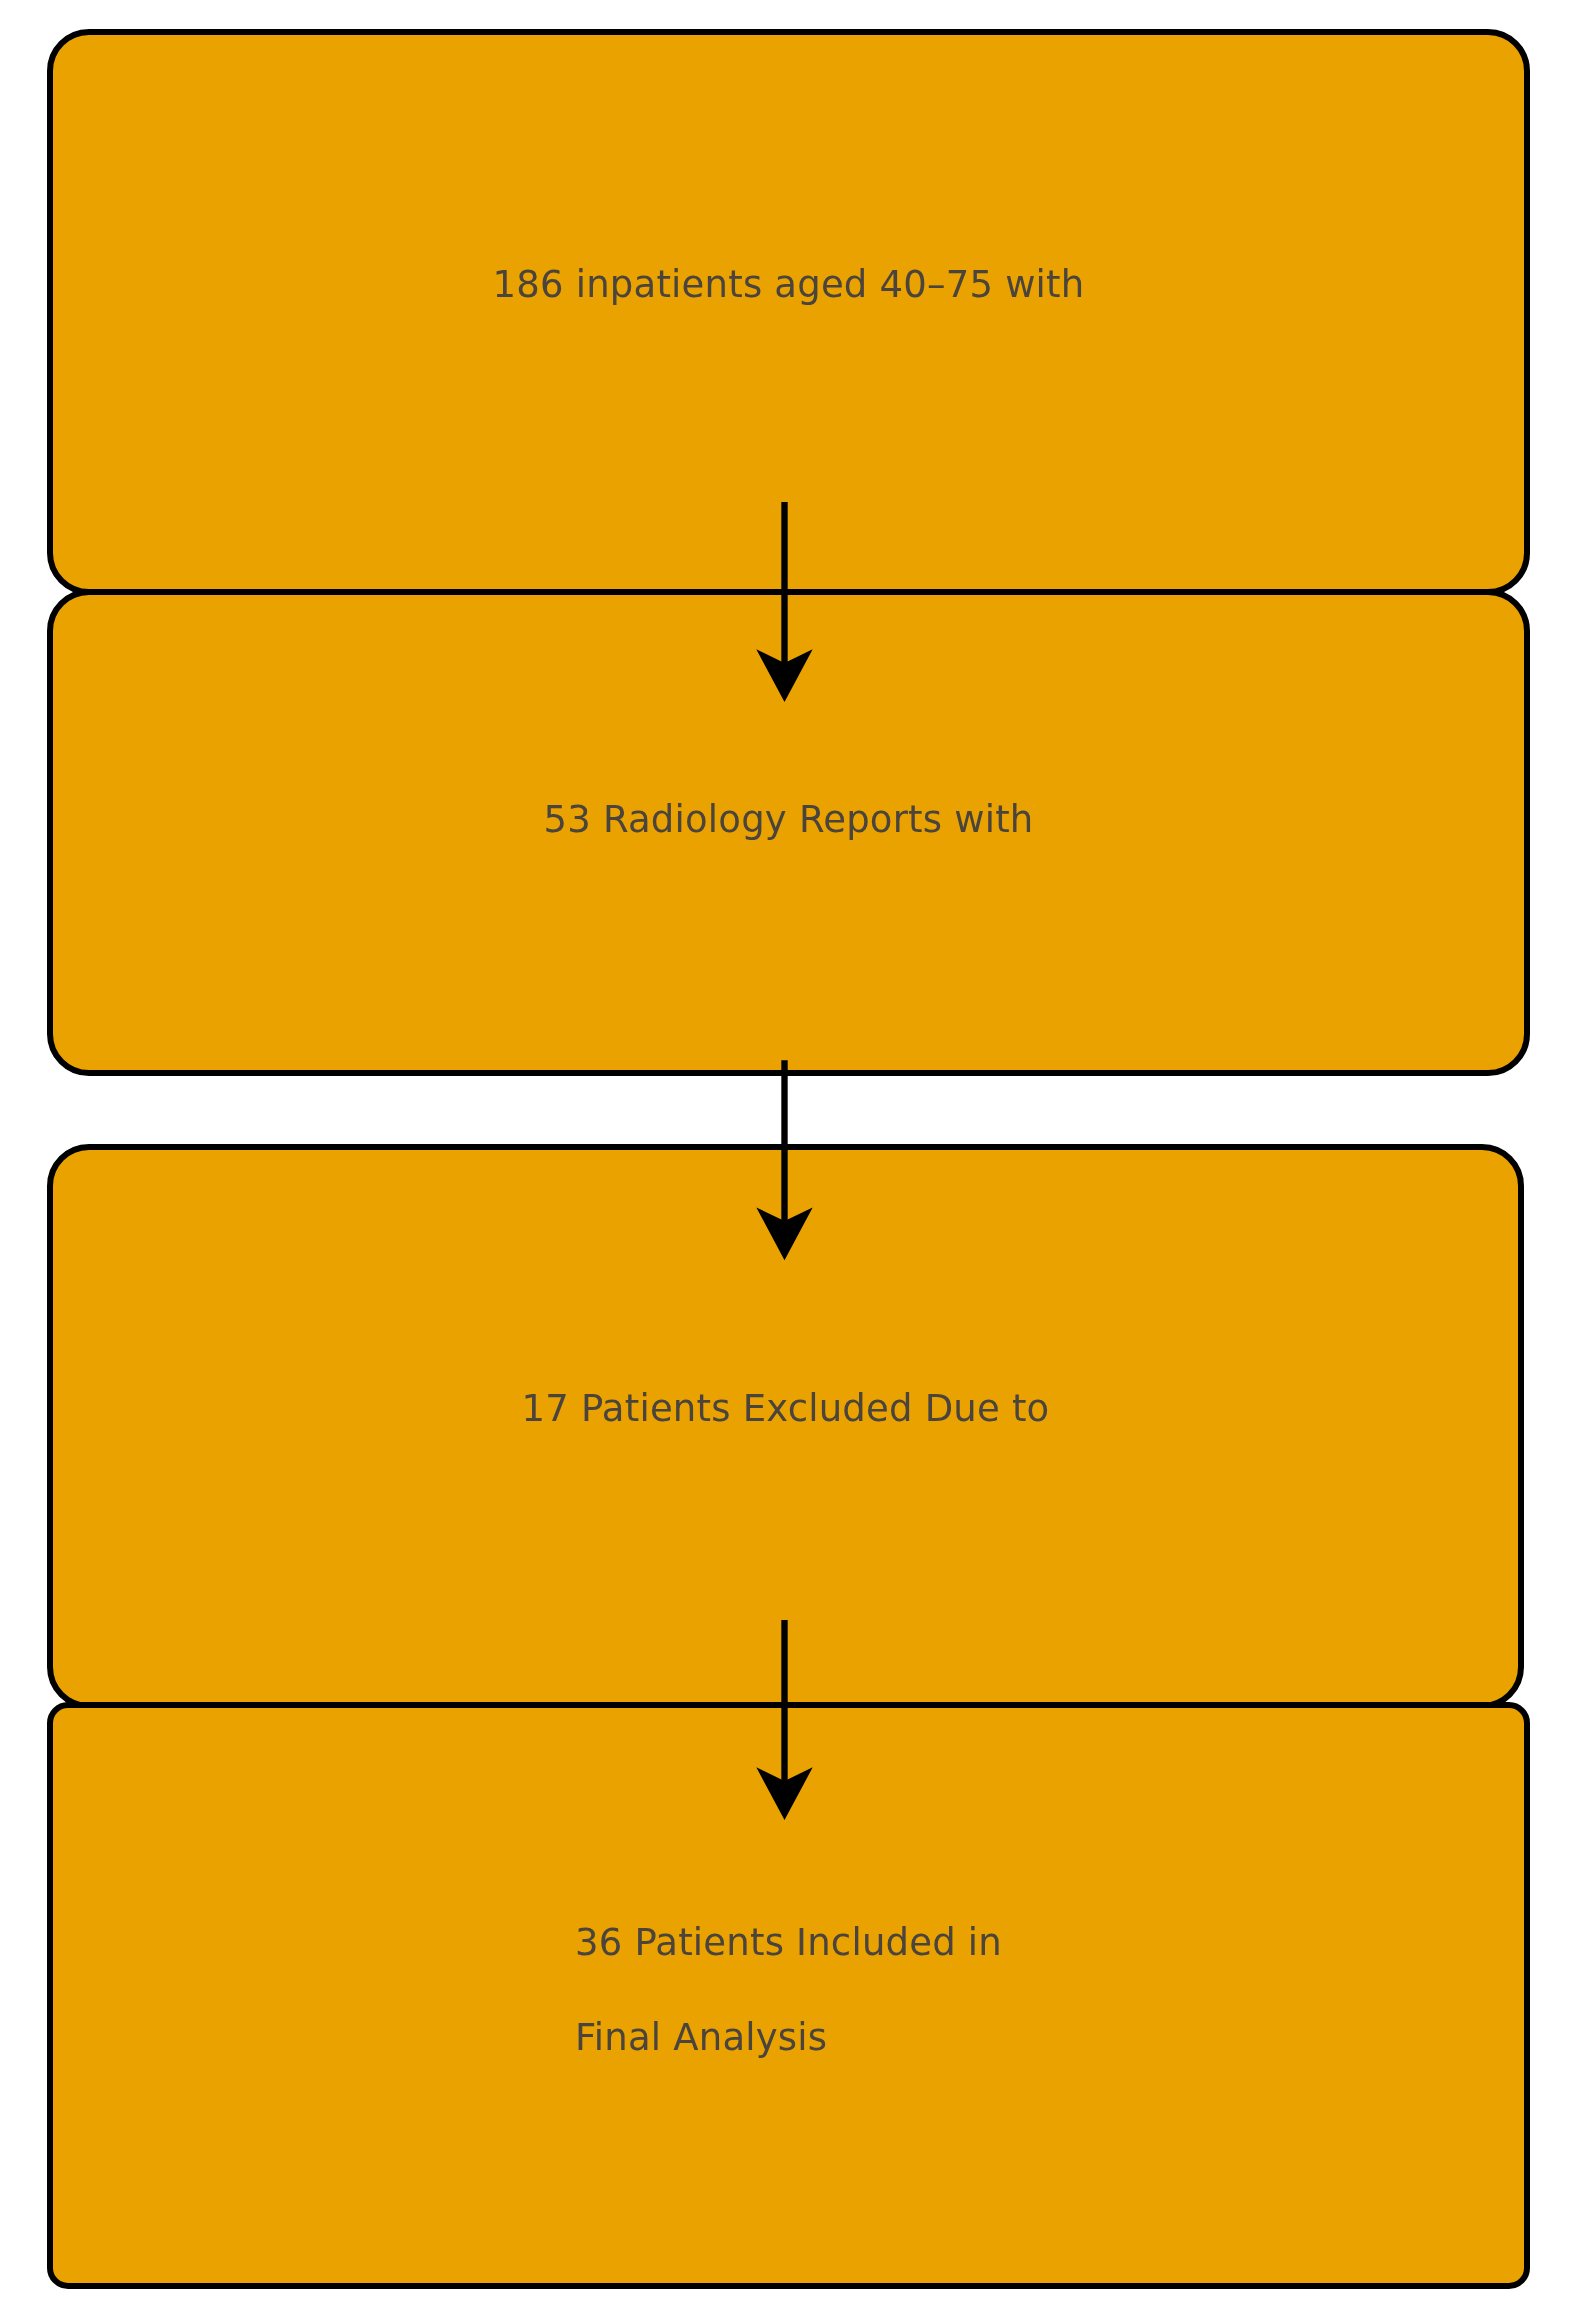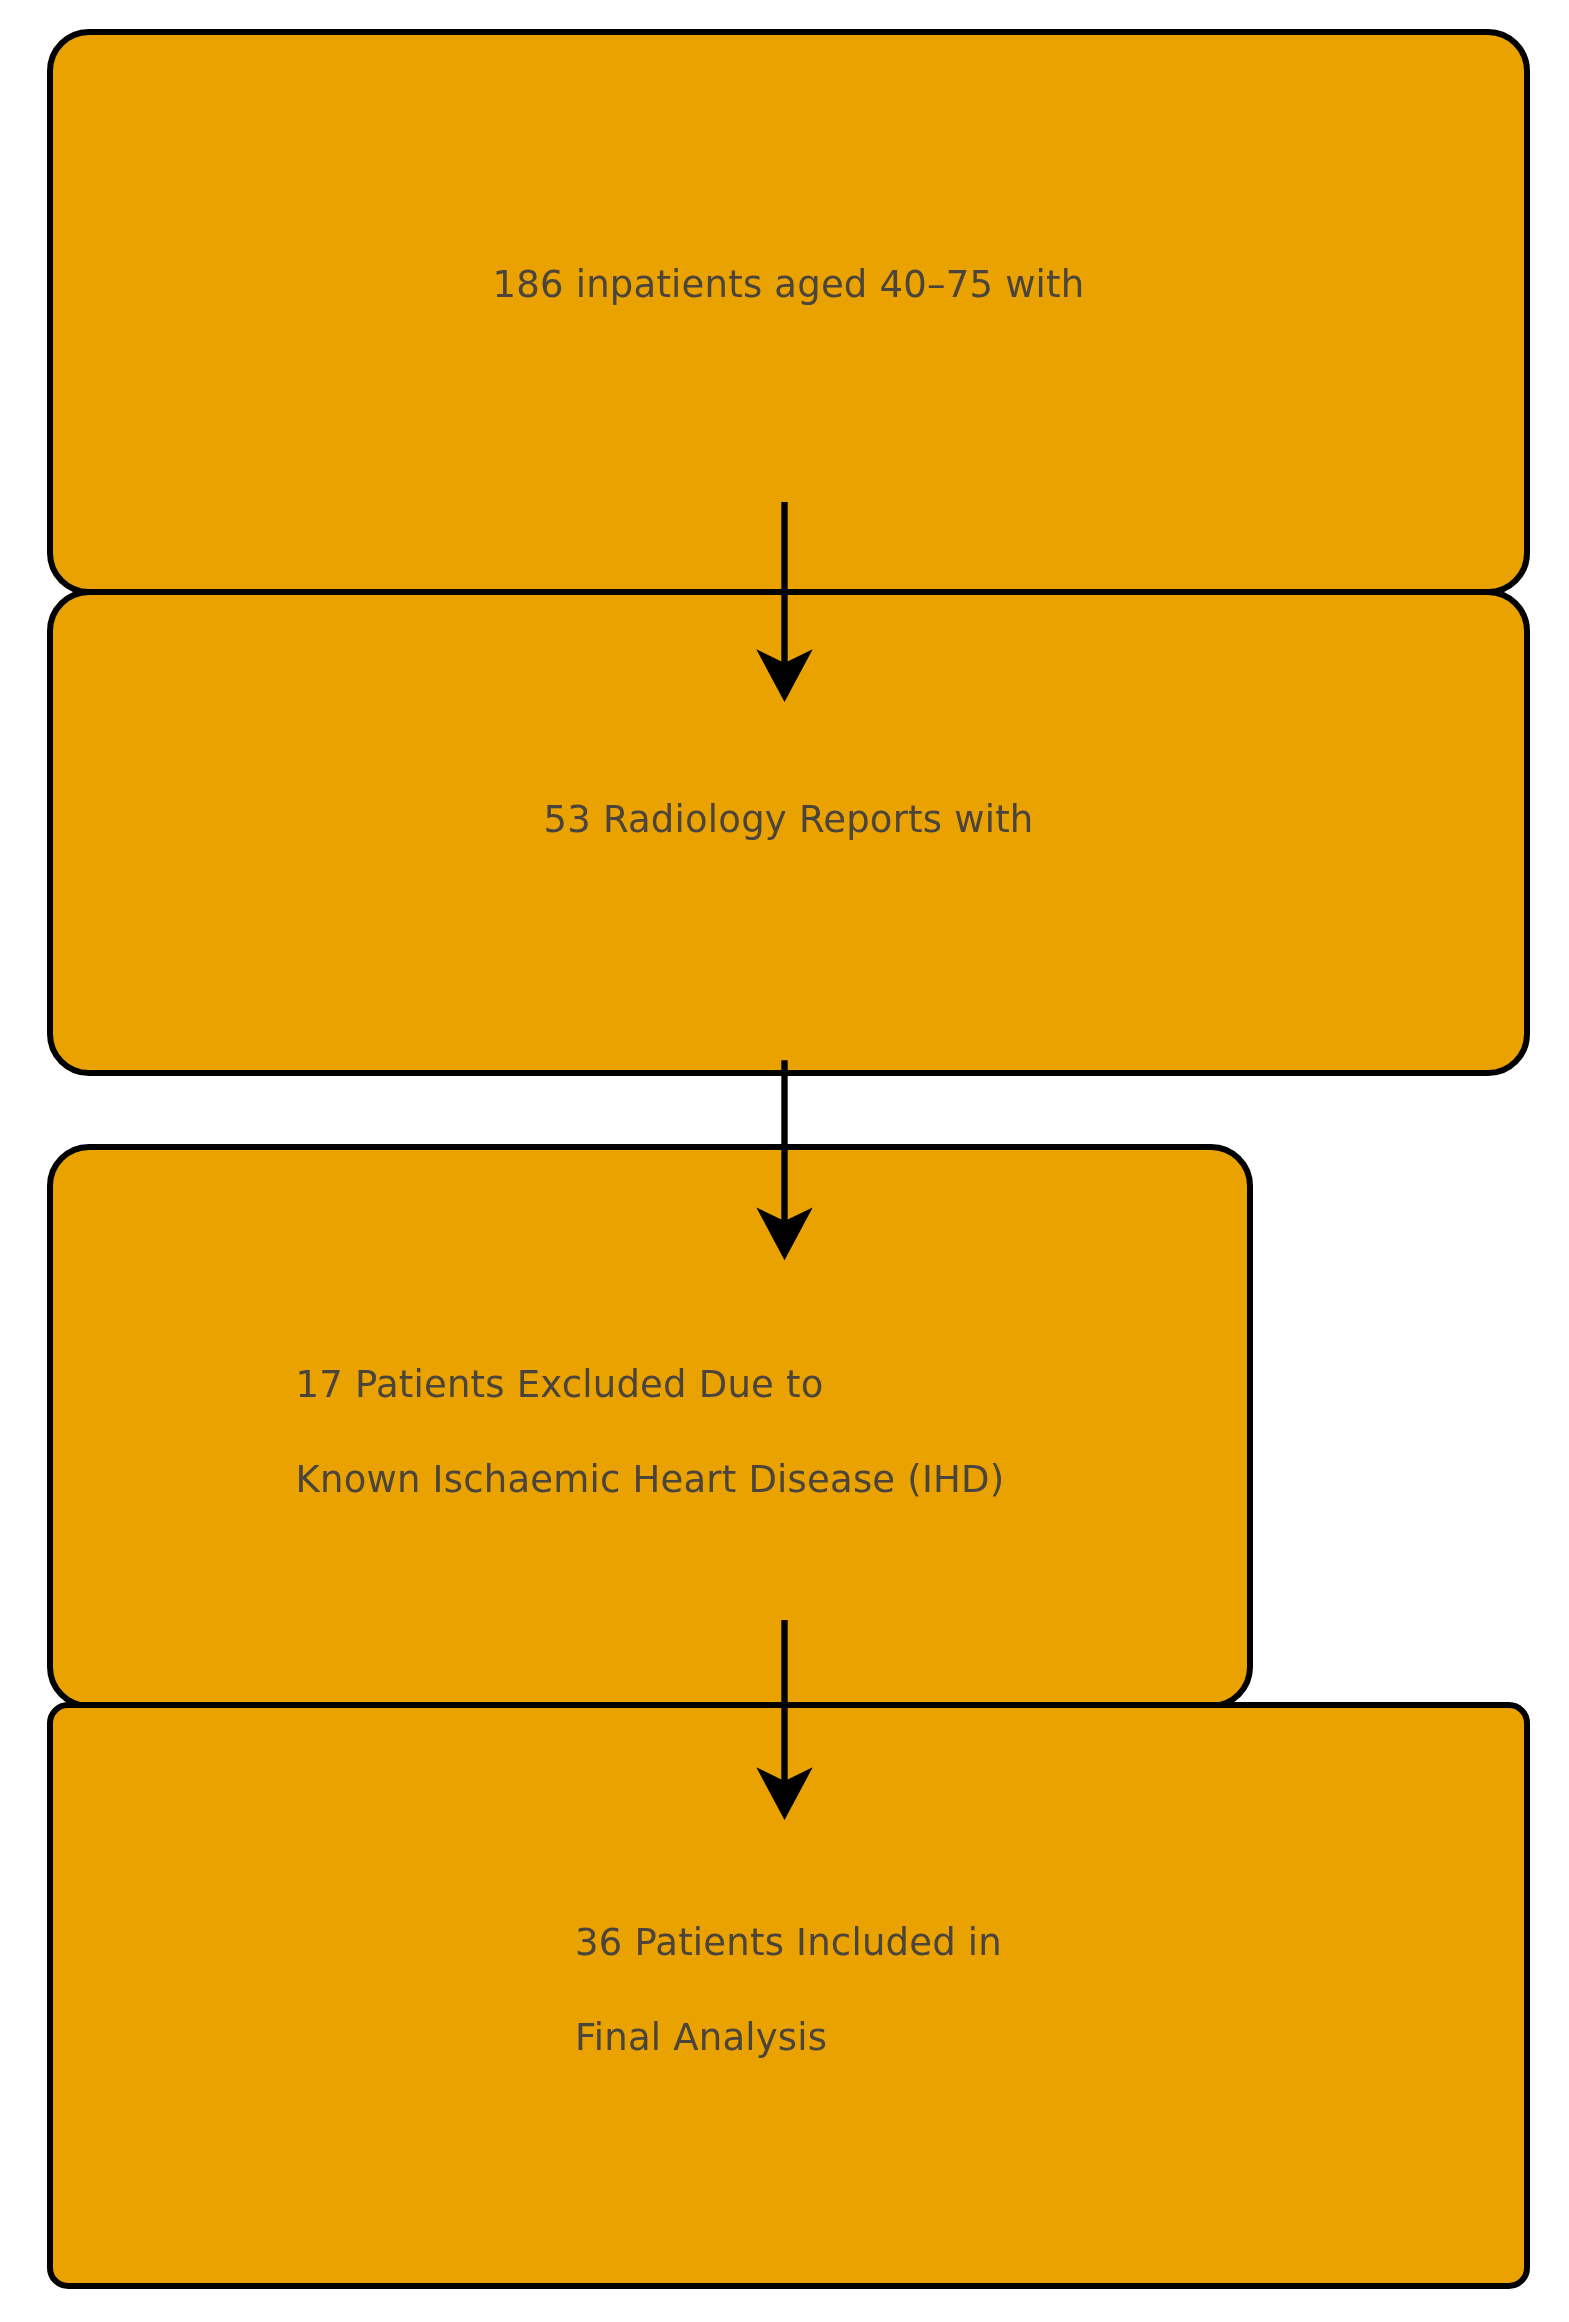--- a/index.html
+++ b/index.html
@@ -37,21 +37,21 @@
     line-height: 1.28;
     color: #4a443c;
     letter-spacing: 0.2px;
     white-space: pre-line;
     padding: 0 36px;
     user-select: none;
   }
   
   #node-1 { left: 47px;  top: 29px;   width: 1483px; height: 566px; }
   #node-2 { left: 47px;  top: 589px;  width: 1483px; height: 487px; }
-  #node-3 { left: 47px;  top: 1144px; width: 1206px; height: 565px; }
+  #node-3 { left: 47px;  top: 1144px; width: 1477px; height: 565px; }
   #node-4 { left: 47px;  top: 1702px; width: 1483px; height: 587px; border-radius: 21px; }
 
   
   #node-1 .node-label { transform: translateY(-27px); }
   #node-2 .node-label { transform: translateY(-12.7px); }
   #node-3 .node-label { transform: translateY(-18px); }
   #node-4 .node-label { transform: translateY(-29px); }
 
   .flow-arrow {
     position: absolute;
@@ -76,21 +76,20 @@
 
   <div class="flow-node" id="node-2">
     <div class="node-label">
       <span>53 Radiology Reports with</span><br>
     </div>
   </div>
 
   <div class="flow-node" id="node-3">
     <div class="node-label">
       <span>17 Patients Excluded Due to</span><br>
-      <span>Known Ischaemic Heart Disease (IHD)</span>
     </div>
   </div>
 
   <div class="flow-node" id="node-4">
     <div class="node-label">
       <span>36 Patients Included in</span><br>
       <span>Final Analysis</span>
     </div>
   </div>
 

